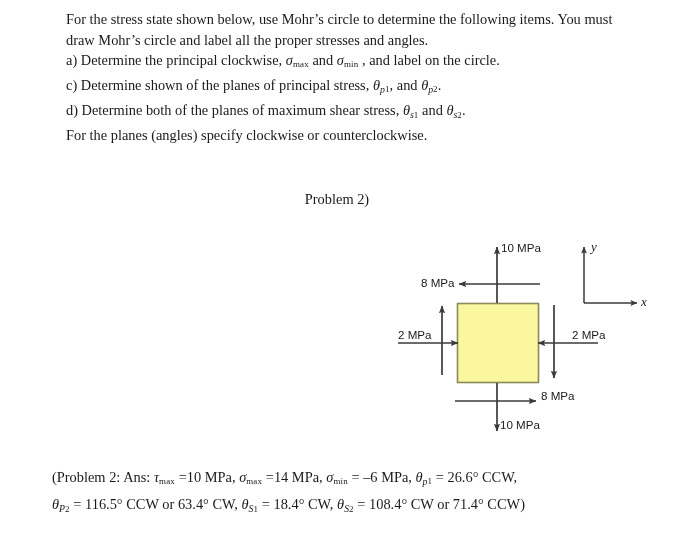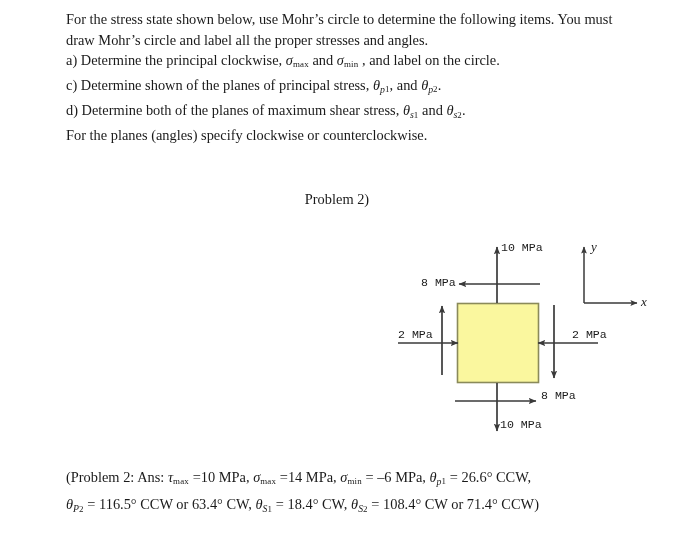--- a/index.html
+++ b/index.html
@@ -75,37 +75,37 @@
     top: 228px;
     width: 674px;
     height: 215px;
   }
   .figure svg {
     display: block;
   }
   .fig-label {
     position: absolute;
     font-size: 11.6px;
-    font-family: Liberation Mono, monospace;
+    font-family: Liberation Sans, sans-serif;
     color: #1a1a1a;
     white-space: nowrap;
     text-align: center;
   }
   .axis-label {
     position: absolute;
     font-size: 13px;
     font-style: italic;
     font-family: "Liberation Serif", "DejaVu Serif", serif;
     color: #1a1a1a;
   }
 
   
   .answer {
     position: absolute;
-    left: 66px;
+    left: 52px;
     top: 466px;
     width: 580px;
     font-size: 14.4px;
     line-height: 23px;
   }
   .answer .line {
     white-space: nowrap;
   }
 </style>
 </head>

